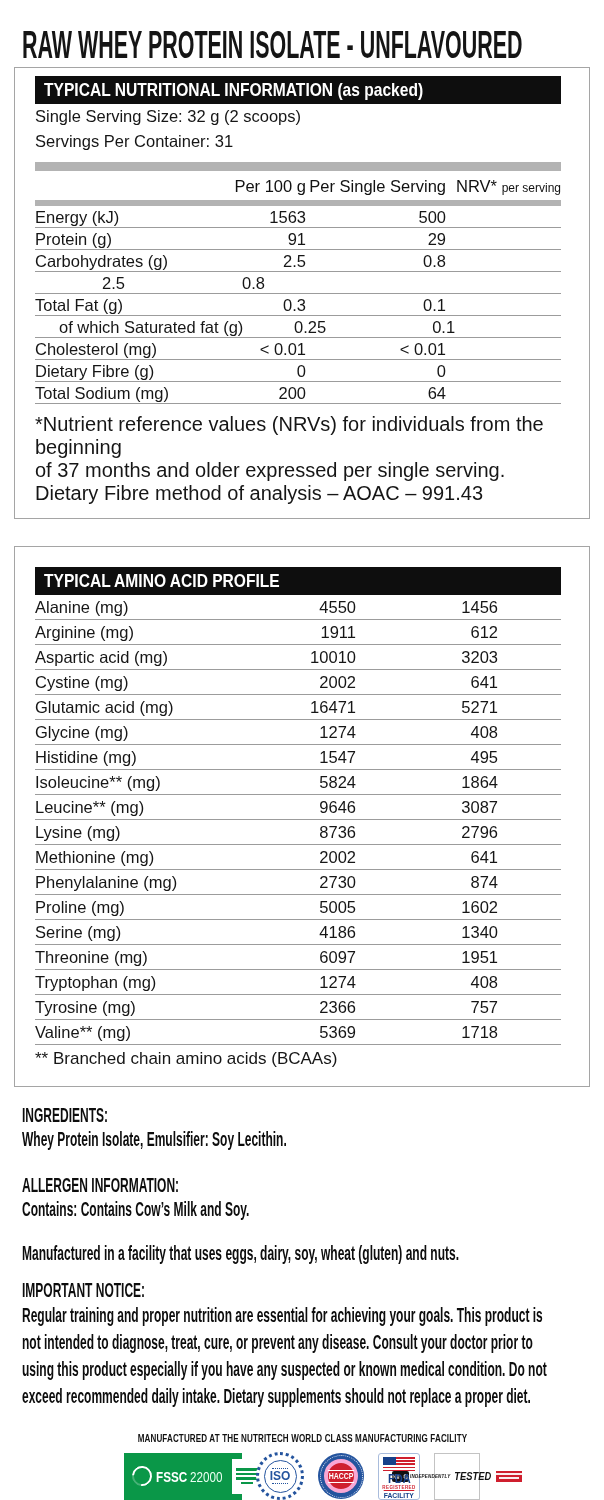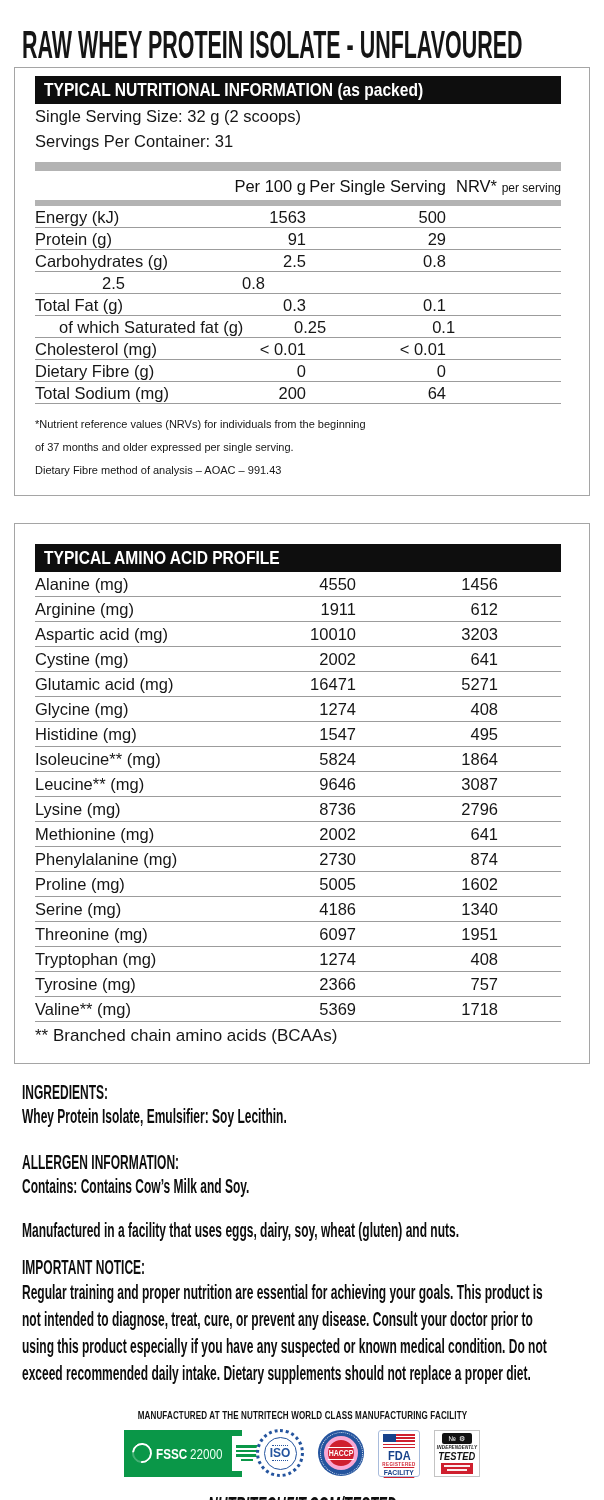--- a/index.html
+++ b/index.html
@@ -40,21 +40,21 @@
 
   .trow { display:flex; align-items:baseline; border-bottom:1px solid #9c9c9c;
           font-size:16.5px; line-height:20px; padding-top:1px; color:#161616; }
   .trow.indent .c-label { padding-left:24px; }
 
   .amino-box .trow { line-height:23px; }
   .amino-box .c-v1 { width:150px; }
   .amino-box .c-v2 { width:142px; }
   .amino-box .c-sp { width:63px; }
 
-  .fnote { font-size:11px; line-height:23px; margin-top:9px; color:#161616; }
+  .fnote { font-size:20px; line-height:23px; margin-top:9px; color:#161616; }
   .amino-fnote { font-size:17px; line-height:26px; margin-top:1px; color:#161616; }
 
   
   .sections { margin:16px 0 0 22px; color:#0d0d0d; }
   .secline { height:24px; }
   .secline .cx { font-size:20px; font-weight:bold; line-height:24px; transform:scaleX(.6); }
   .gap22 { height:22px; } .gap20 { height:20px; } .gap13 { height:13px; }
   .noticeline { height:27px; }
   .noticeline .cx { font-size:20px; font-weight:bold; line-height:27px; transform:scaleX(.6); }
 
@@ -97,21 +97,21 @@
   .fda-flag { width:32px; height:14px; position:relative; flex:none;
               background:repeating-linear-gradient(180deg,#cf1f2e 0 1.6px,#fff 1.6px 3.2px); }
   .fda-flag::before { content:""; position:absolute; left:0; top:0; width:13px; height:8px; background:#17418a; }
   .fda-name { color:#17418a; font-weight:bold; font-size:13px; line-height:13px; margin-top:1px; transform:scaleX(.85); }
   .fda-reg  { color:#cf1f2e; font-weight:bold; font-size:4.5px; line-height:5px; letter-spacing:.4px; }
   .fda-fac  { color:#17418a; font-weight:bold; font-size:8px; line-height:9px; transform:scaleX(.85);
               border-top:1px solid #cf1f2e; border-bottom:1px solid #cf1f2e; }
 
   
   .b-tested { width:46px; height:47px; background:#fff; border:1px solid #c3c3c3;
-              display:flex; flex-direction:column; align-items:center; justify-content:center; gap:1px; flex:none; }
+              display:flex; flex-direction:row; align-items:center; justify-content:center; gap:1px; flex:none; }
   .tested-top { width:30px; height:11px; background:#111; border-radius:2px; color:#fff;
                 display:flex; align-items:center; justify-content:center; gap:3px; font-size:7px; line-height:7px; }
   .tested-l1 { font-size:4.5px; line-height:5px; font-weight:bold; font-style:italic; letter-spacing:.2px; color:#111; }
   .tested-l2 { font-size:11px; line-height:11px; font-weight:bold; font-style:italic; color:#111; transform:scaleX(.85); }
   .tested-red { width:32px; height:11px; background:#cf1f2e; display:flex; flex-direction:column;
                 align-items:center; justify-content:center; gap:1.5px; }
   .tested-red i { display:block; width:26px; height:2px; background:rgba(255,255,255,.92); }
   .tested-red i:last-child { width:20px; }
 
   .footer-url { margin-top:13px; }

